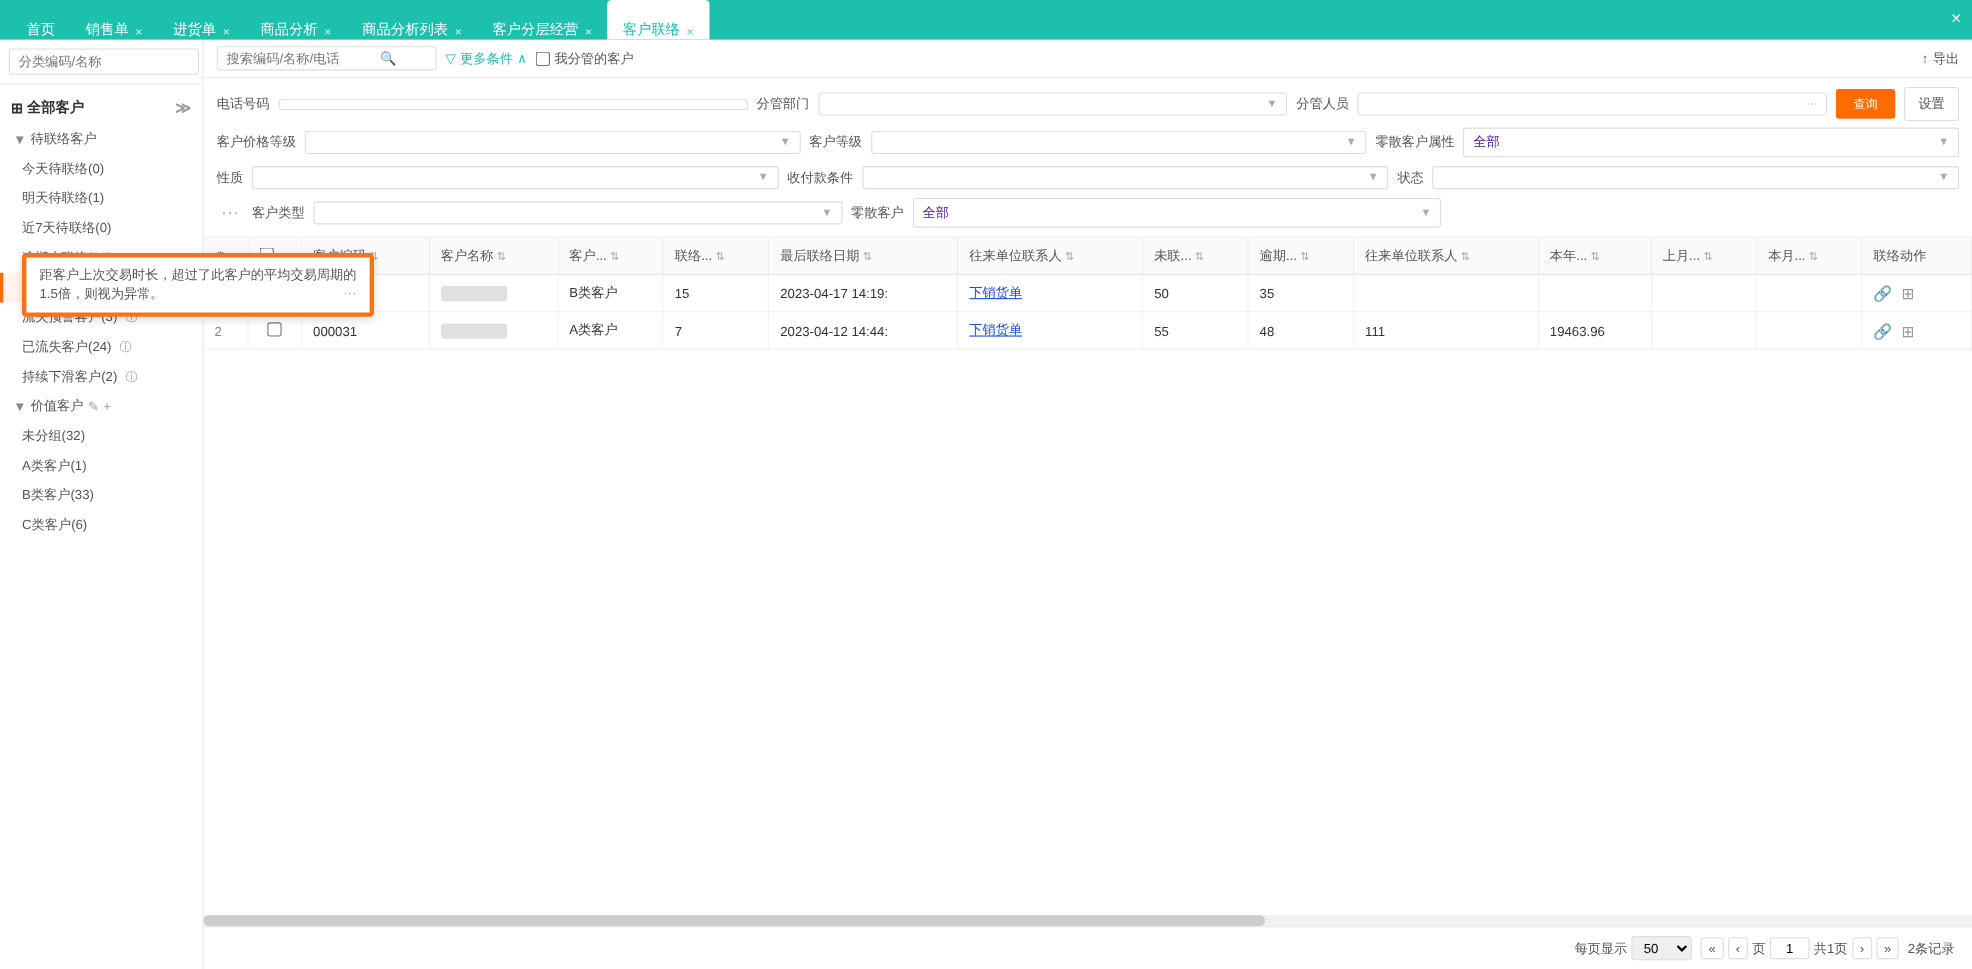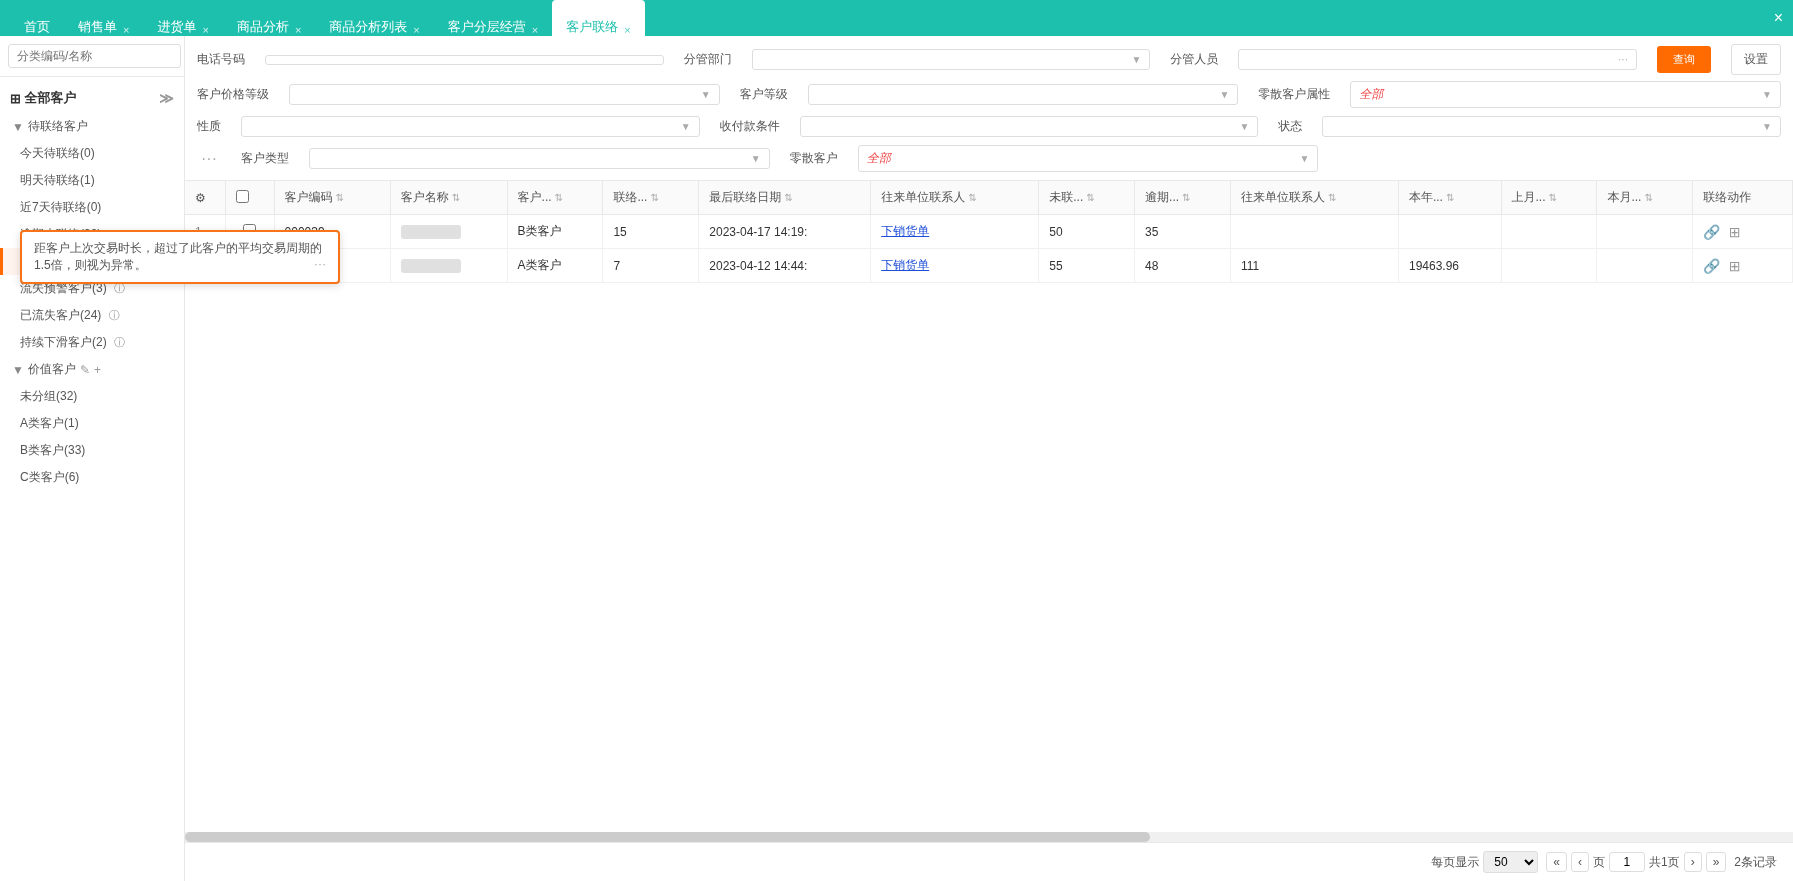--- a/index.html
+++ b/index.html
@@ -66,21 +66,21 @@
       padding-left: 17px; color: #ff6b00;
       display: flex; align-items: center;
     }
     .info-badge {
       margin-left: 4px; color: #999; font-size: 11px;
     }
 
     
     .tooltip-box {
       position: absolute; left: 20px; top: 230px;
-      background: #fff; border: 2px solid #f97316; border-radius: 4px;
+      background: #fff; border: 4px solid #f97316; border-radius: 4px;
       padding: 8px 12px; box-shadow: 0 2px 8px rgba(0,0,0,0.15);
       z-index: 100; max-width: 320px; font-size: 12px; color: #555;
     }
 
     
     .right-area {
       flex: 1; display: flex; flex-direction: column; overflow: hidden;
       background: #f5f5f5;
     }
 
@@ -110,35 +110,35 @@
       margin-left: auto; display: flex; align-items: center;
       color: #555; font-size: 12px; cursor: pointer; gap: 4px;
     }
 
     
     .advanced-filter {
       background: #fff; padding: 8px 12px;
       border-bottom: 1px solid #e8e8e8;
     }
     .filter-row {
-      display: flex; align-items: center; gap: 20px; margin-bottom: 6px;
+      display: flex; align-items: center; gap: 8px; margin-bottom: 6px;
     }
     .filter-row:last-child { margin-bottom: 0; }
     .filter-field {
       display: flex; align-items: center;
       border: 1px solid #ddd; border-radius: 3px;
       padding: 4px 8px; background: #fff;
       flex: 1; min-width: 0; cursor: pointer;
       justify-content: space-between; font-size: 12px; color: #555;
     }
     .filter-label {
       font-size: 12px; color: #555; white-space: nowrap;
       padding: 4px 0;
     }
-    .filter-field .field-label { color: #ef4444; font-style: italic; }
+    .filter-field .field-label { color: #4c1d95; }
     .filter-field .arrow-down { color: #aaa; font-size: 10px; }
     .filter-dots { color: #aaa; cursor: pointer; font-size: 16px; padding: 0 4px; }
 
     .query-btn {
       background: #ff6b00; color: #fff; border: none; border-radius: 3px;
       padding: 6px 16px; cursor: pointer; font-size: 11px; white-space: nowrap;
     }
     .settings-btn {
       background: #fff; color: #555; border: 1px solid #ddd; border-radius: 3px;
       padding: 6px 12px; cursor: pointer; font-size: 12px; white-space: nowrap;
@@ -291,20 +291,39 @@
       </div>
       <div class="tree-item">未分组(32)</div>
       <div class="tree-item">A类客户(1)</div>
       <div class="tree-item">B类客户(33)</div>
       <div class="tree-item">C类客户(6)</div>
     </div>
   </div>
 
   <div class="right-area">
 
+    <div class="filter-bar">
+      <div class="filter-search">
+        <input type="text" placeholder="搜索编码/名称/电话" style="">
+        <span style="color:#1dbfad;cursor:pointer;">🔍</span>
+      </div>
+      <div class="more-conditions">
+        <span>▽</span>
+        <span>更多条件</span>
+        <span>∧</span>
+      </div>
+      <div class="my-customer">
+        <input type="checkbox" style="">
+        <span>我分管的客户</span>
+      </div>
+      <div class="export-btn">
+        <span>↑</span>
+        <span>导出</span>
+      </div>
+    </div>
 
     <div class="advanced-filter">
 
       <div class="filter-row">
         <span class="filter-label">电话号码</span>
         <div class="filter-field" style="flex:2;">
           <span class="field-label"></span>
         </div>
         <span class="filter-label">分管部门</span>
         <div class="filter-field" style="flex:2;">

